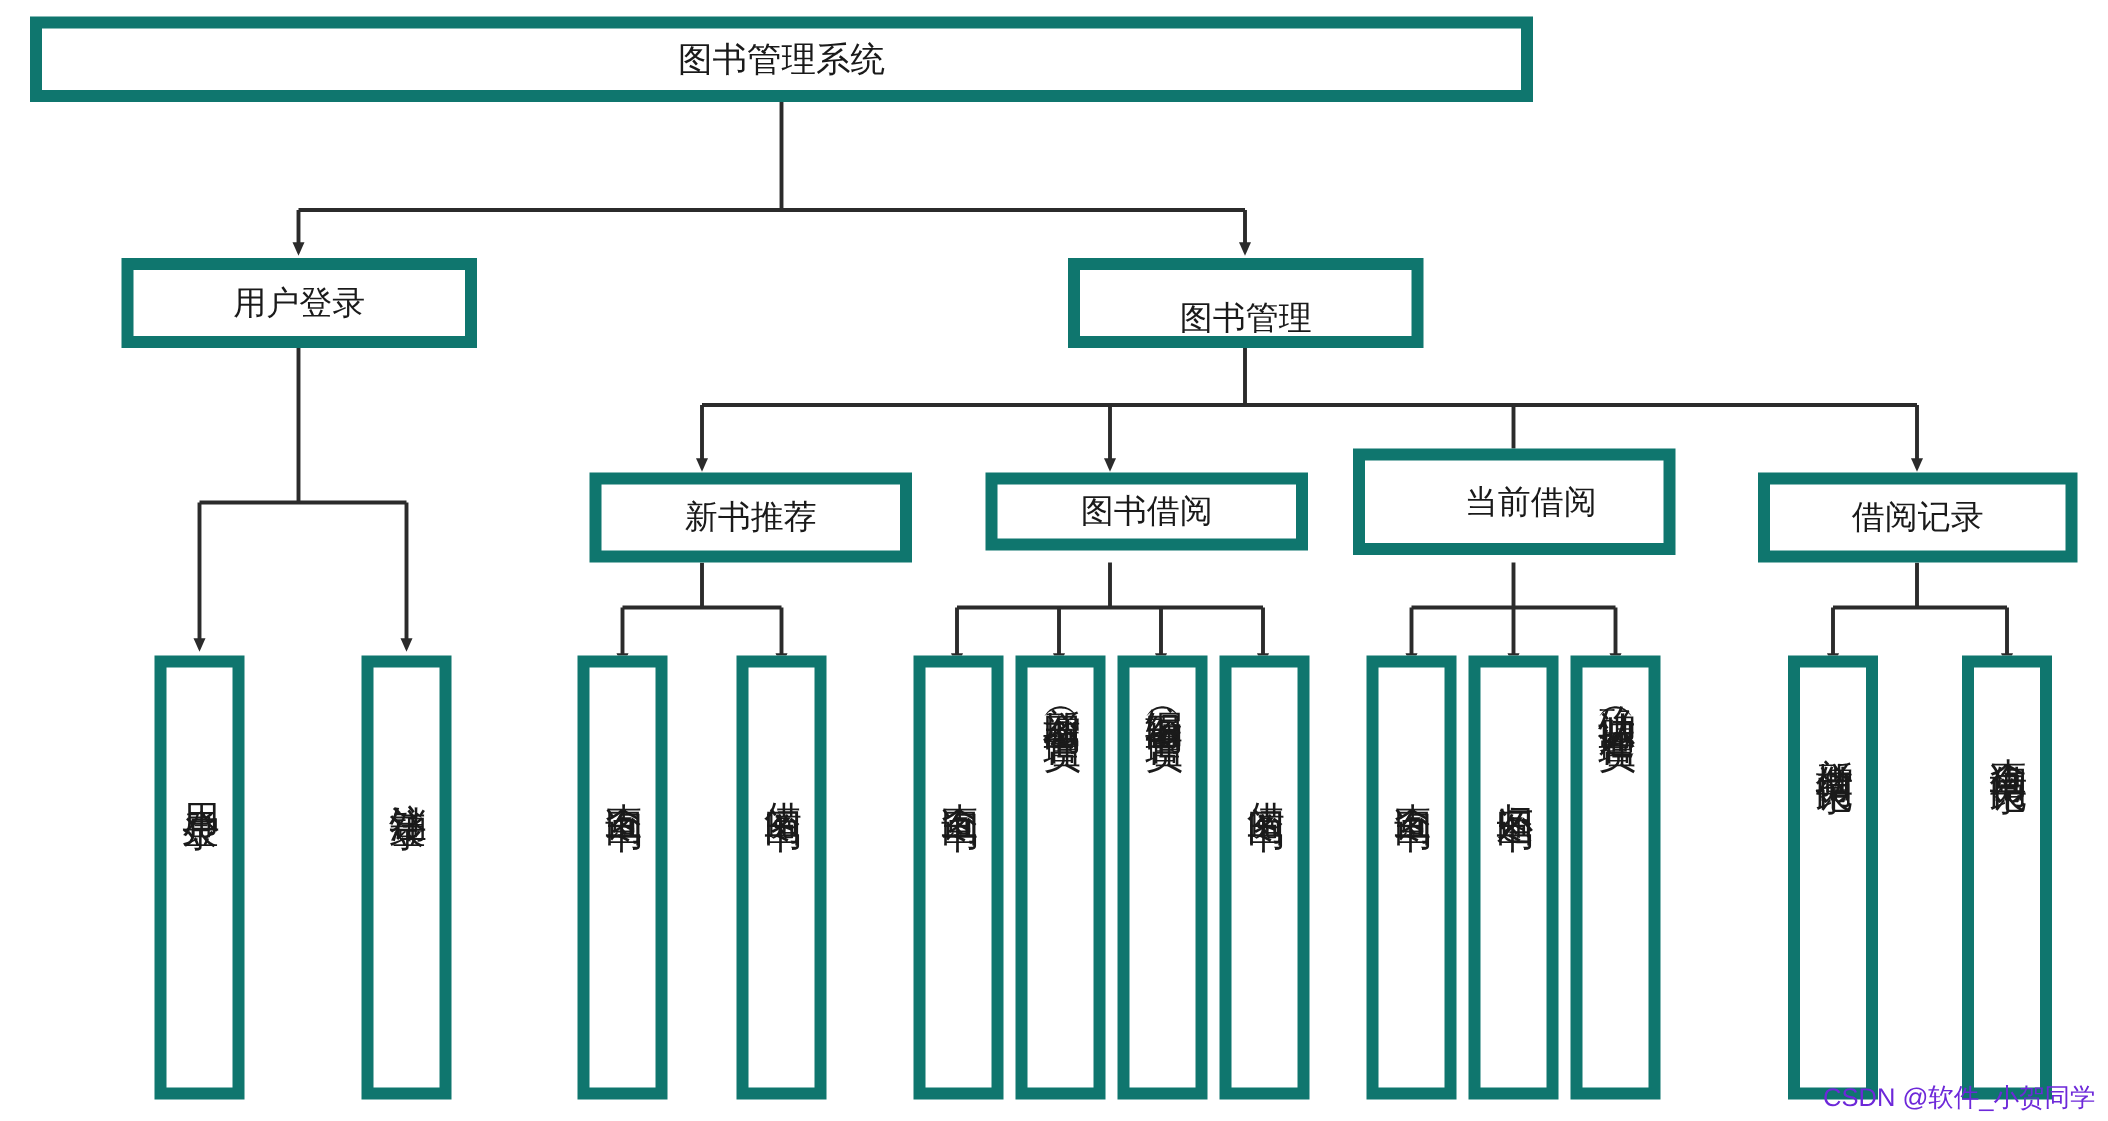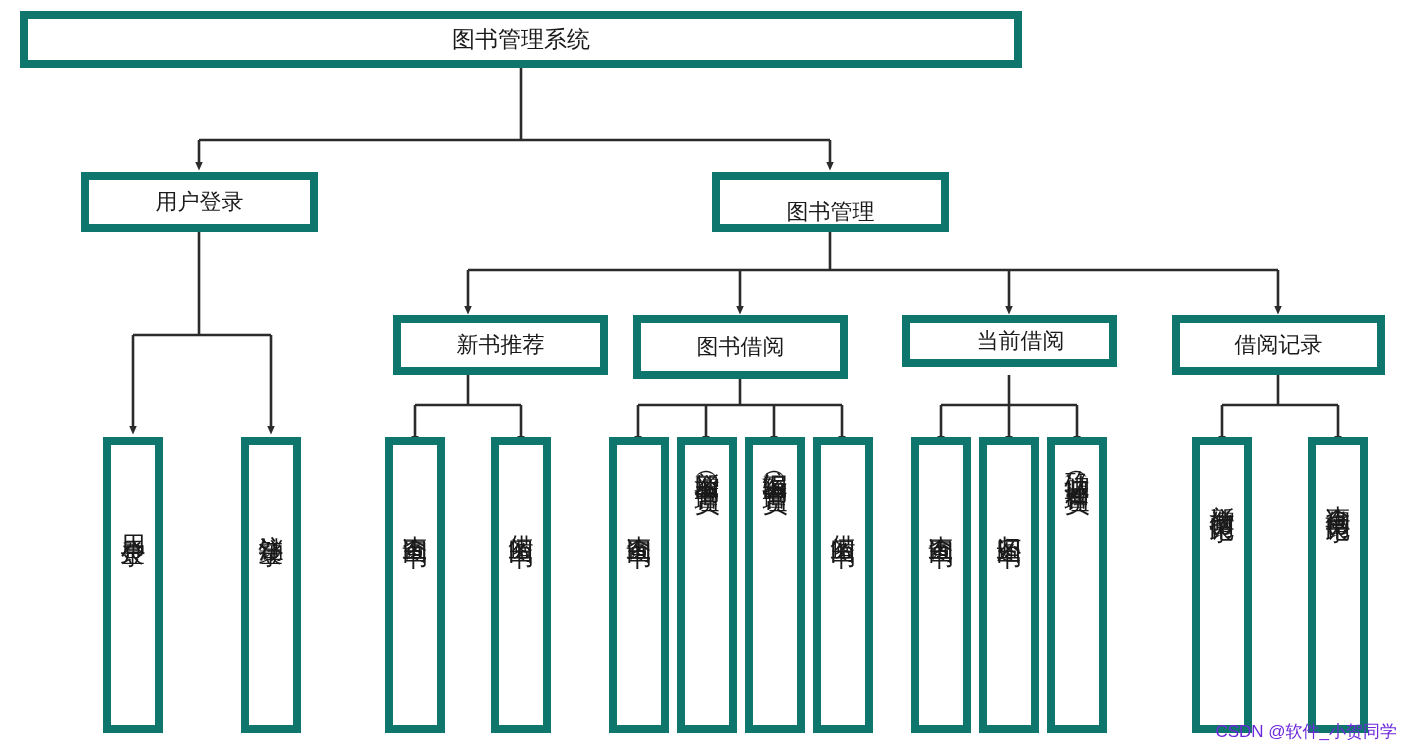--- a/index.html
+++ b/index.html
@@ -136,24 +136,24 @@
   <div class="node h" style="left:81px; top:172px; width:237px; height:60px;">
     <span class="node-label">用户登录</span>
   </div>
   <div class="node h" style="left:712px; top:172px; width:237px; height:60px;align-items:flex-end;">
     <span class="node-label">图书管理</span>
   </div>
 
   <div class="node h" style="left:361px; top:315px; width:215px; height:60px;margin-left:32px;">
     <span class="node-label">新书推荐</span>
   </div>
-  <div class="node h" style="left:633px; top:315px; width:215px; height:64px;">
+  <div class="node h" style="left:657px; top:315px; width:215px; height:52px;">
     <span class="node-label">图书借阅</span>
   </div>
-  <div class="node h" style="left:902px; top:315px; width:215px; height:52px;padding-left:22px;">
+  <div class="node h" style="left:902px; top:299px; width:215px; height:71px;padding-left:22px;">
     <span class="node-label">当前借阅</span>
   </div>
   <div class="node h" style="left:1172px; top:315px; width:213px; height:60px;">
     <span class="node-label">借阅记录</span>
   </div>
 
   <div class="node v" style="left:103px; top:437px; width:60px; height:296px; padding-top:70px;">
     <span class="node-label">用户登录</span>
   </div>
   <div class="node v" style="left:241px; top:437px; width:60px; height:296px; padding-top:70px;">

